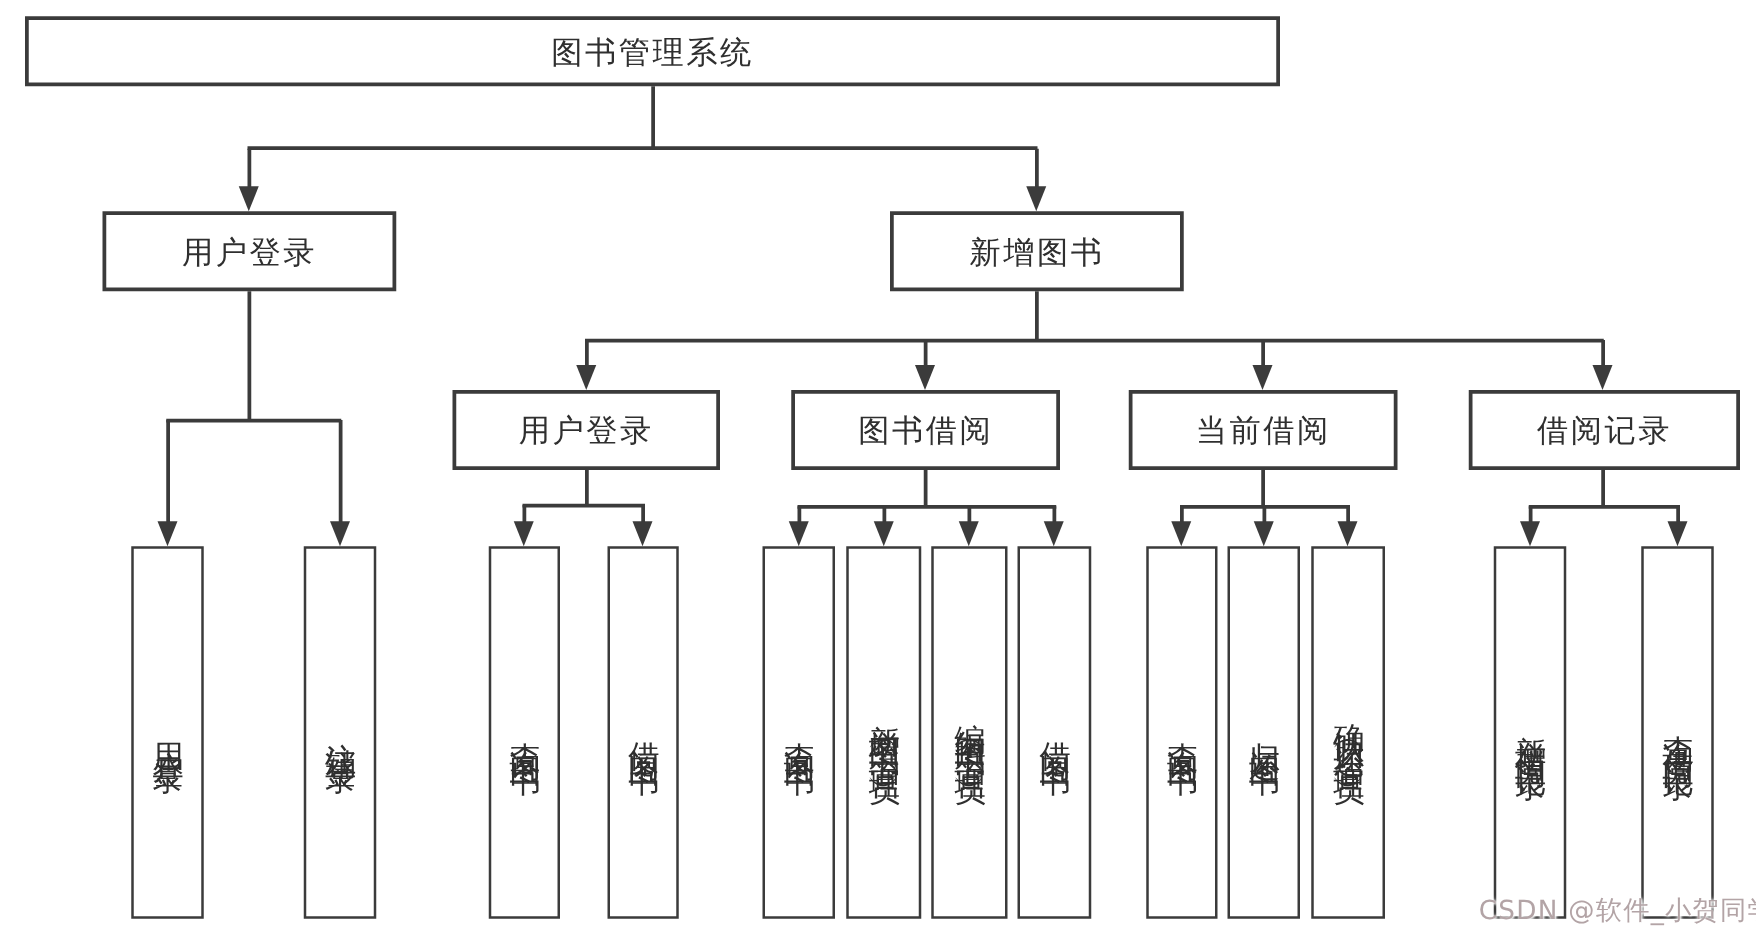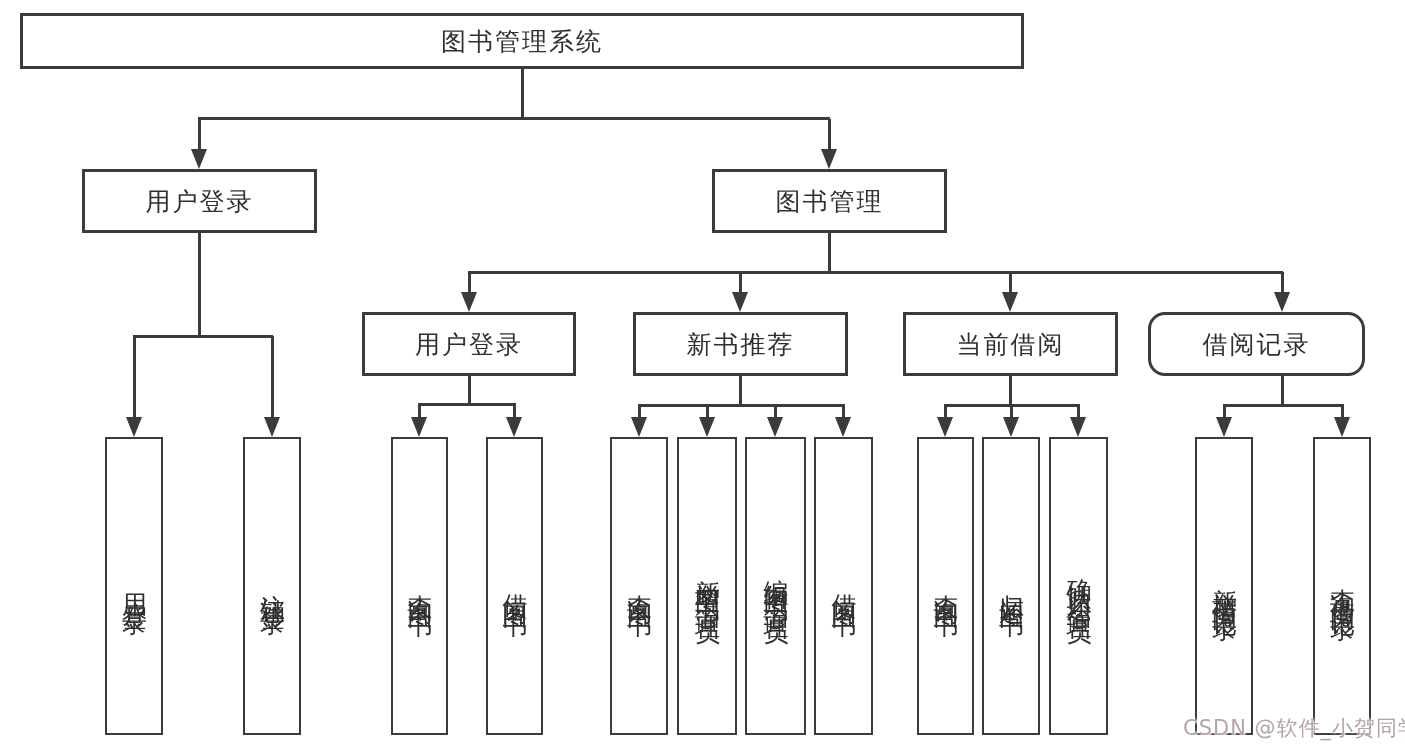--- a/index.html
+++ b/index.html
@@ -42,33 +42,33 @@
 <div class="stage">
 
   <div class="box" style="left:20px;top:13px;width:1004px;height:56px;">
     <span>图书管理系统</span>
   </div>
 
   <div class="box" style="left:82px;top:169px;width:235px;height:64px;">
     <span>用户登录</span>
   </div>
   <div class="box" style="left:712px;top:169px;width:235px;height:64px;">
-    <span>图书管理</span>
+    <span>新增图书</span>
   </div>
 
   <div class="box" style="left:362px;top:312px;width:214px;height:64px;">
     <span>用户登录</span>
   </div>
   <div class="box" style="left:633px;top:312px;width:215px;height:64px;">
-    <span>新书推荐</span>
+    <span>图书借阅</span>
   </div>
   <div class="box" style="left:903px;top:312px;width:215px;height:64px;align-items:center;">
     <span>当前借阅</span>
   </div>
-  <div class="box" style="left:1148px;top:312px;width:217px;height:64px;border-radius:17px;">
+  <div class="box" style="left:1175px;top:312px;width:217px;height:64px;">
     <span>借阅记录</span>
   </div>
 
   <div class="vbox" style="left:105px;width:58px;">
     <span>用户登录</span>
   </div>
   <div class="vbox" style="left:243px;width:58px;">
     <span>注销登录</span>
   </div>
 

